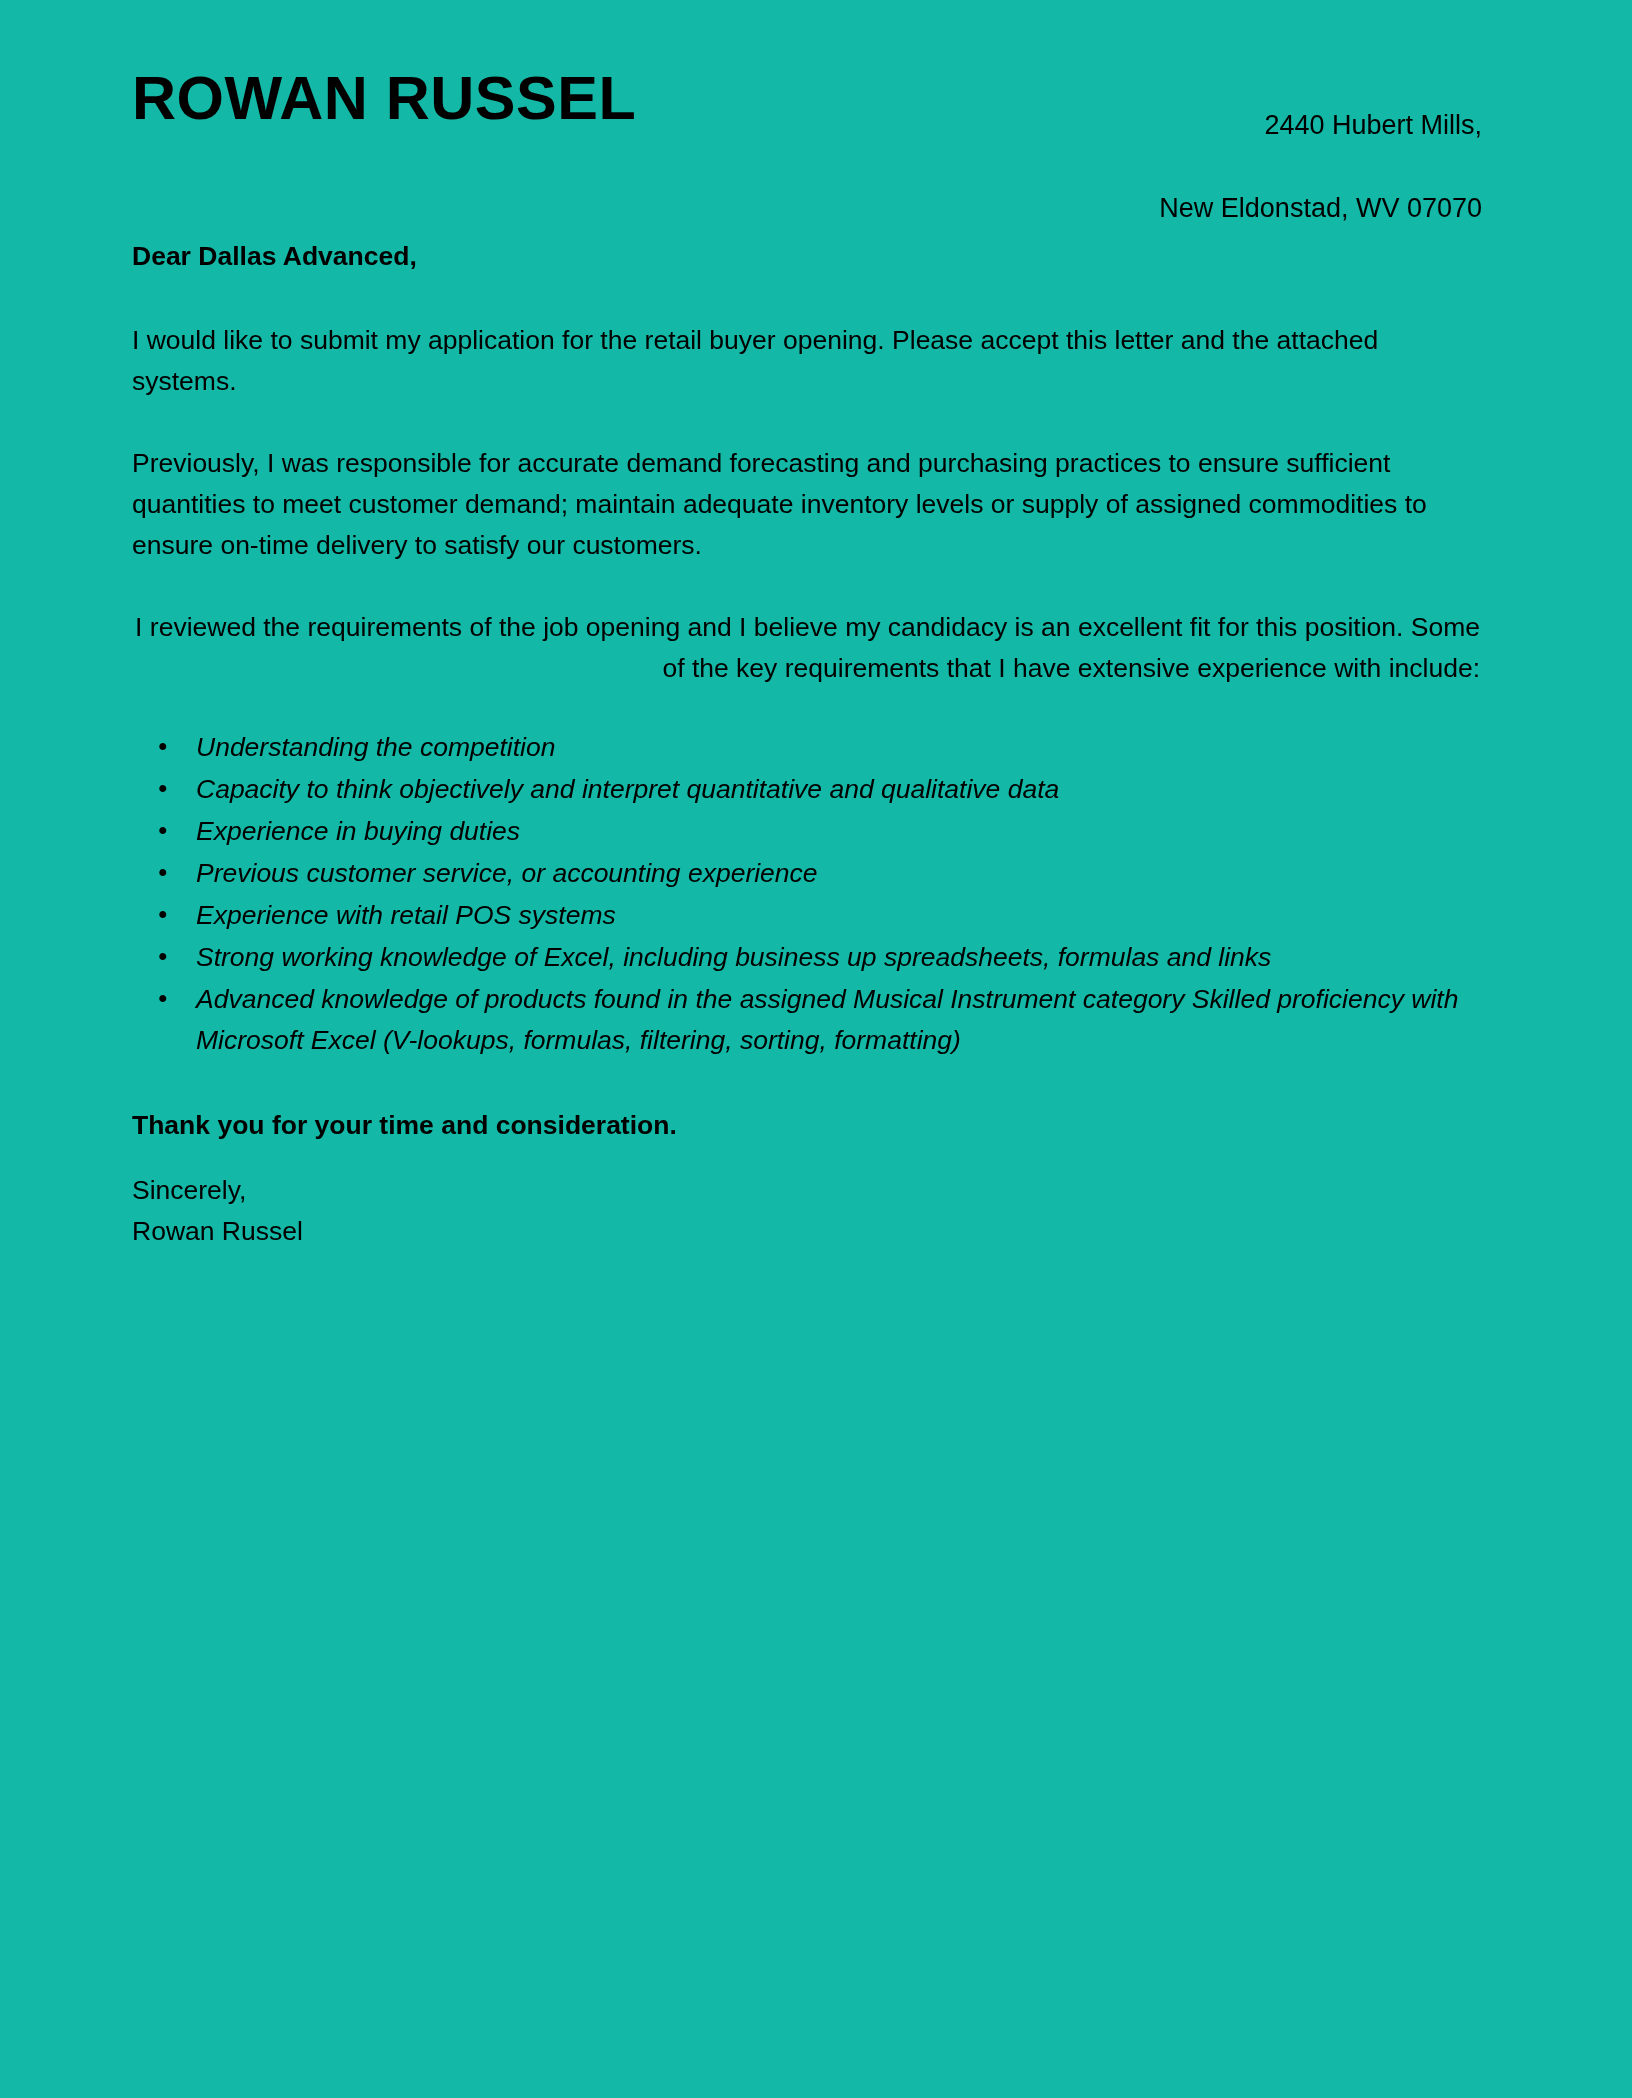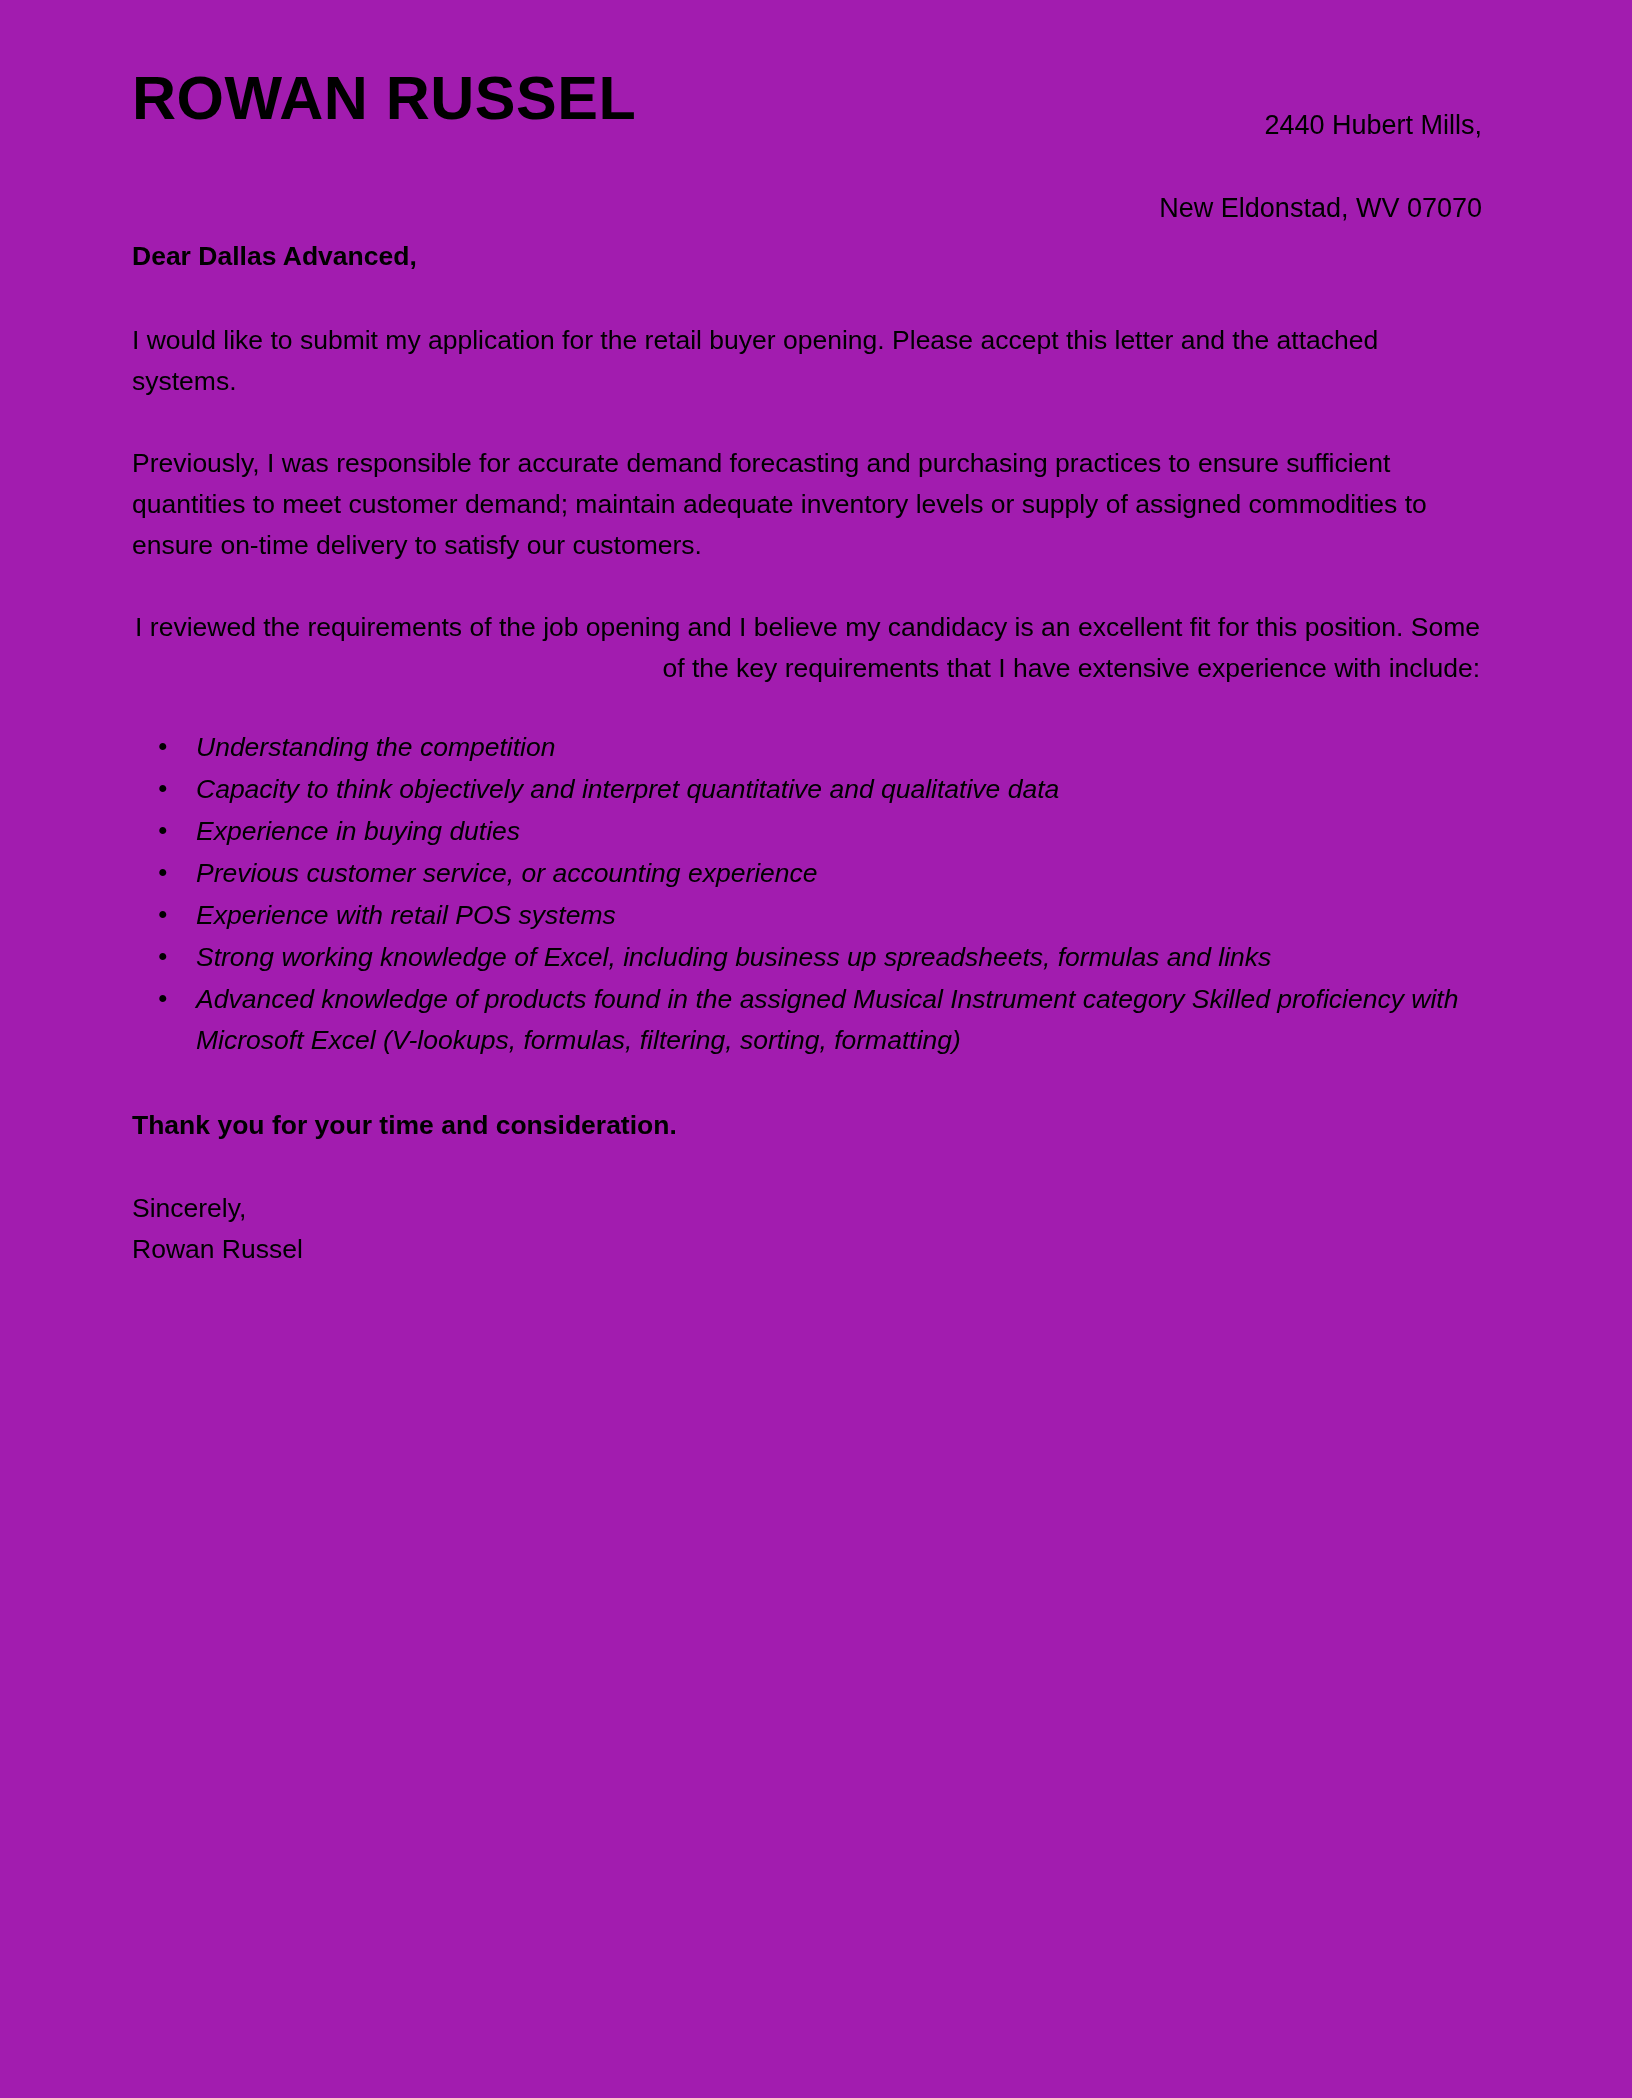--- a/index.html
+++ b/index.html
@@ -11,21 +11,21 @@
     width: 1632px;
     height: 2098px;
     font-family: "Liberation Sans", sans-serif;
     color: #000000;
     -webkit-font-smoothing: antialiased;
   }
   .page {
     position: relative;
     width: 1632px;
     height: 2098px;
-    background: #a21caf;
+    background: #14b8a6;
     box-sizing: border-box;
   }
   .content {
     position: absolute;
     left: 132px;
     top: 0;
     width: 1350px;
   }
 
   
@@ -97,21 +97,21 @@
     position: absolute;
     left: 0;
     top: -1px;
     font-size: 26px;
     line-height: 41px;
   }
 
   
   .closing-thanks {
     font-weight: 700;
-    margin: 0 0 42px 0;
+    margin: 0 0 24px 0;
   }
   .signature-block {
     margin: 0;
   }
   .signature-line {
     display: block;
   }
 </style>
 </head>
 <body>

